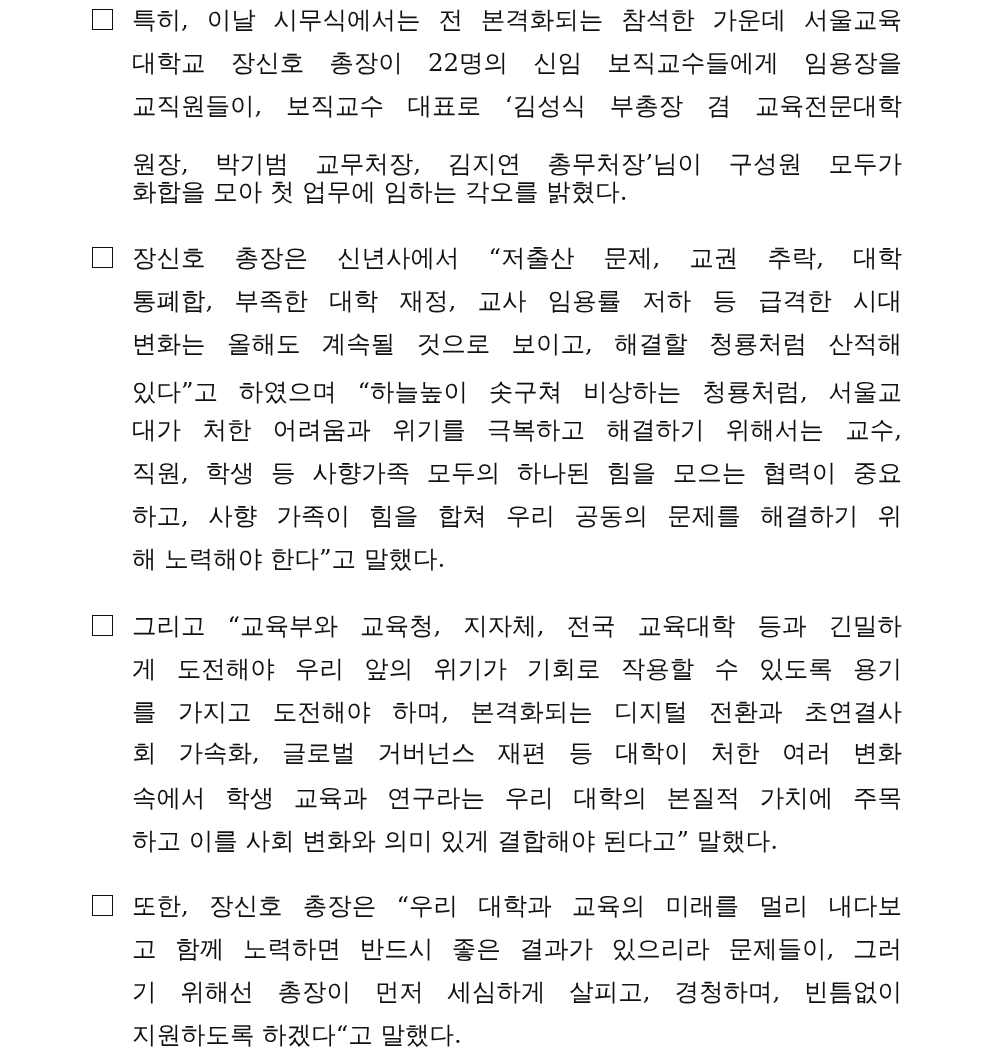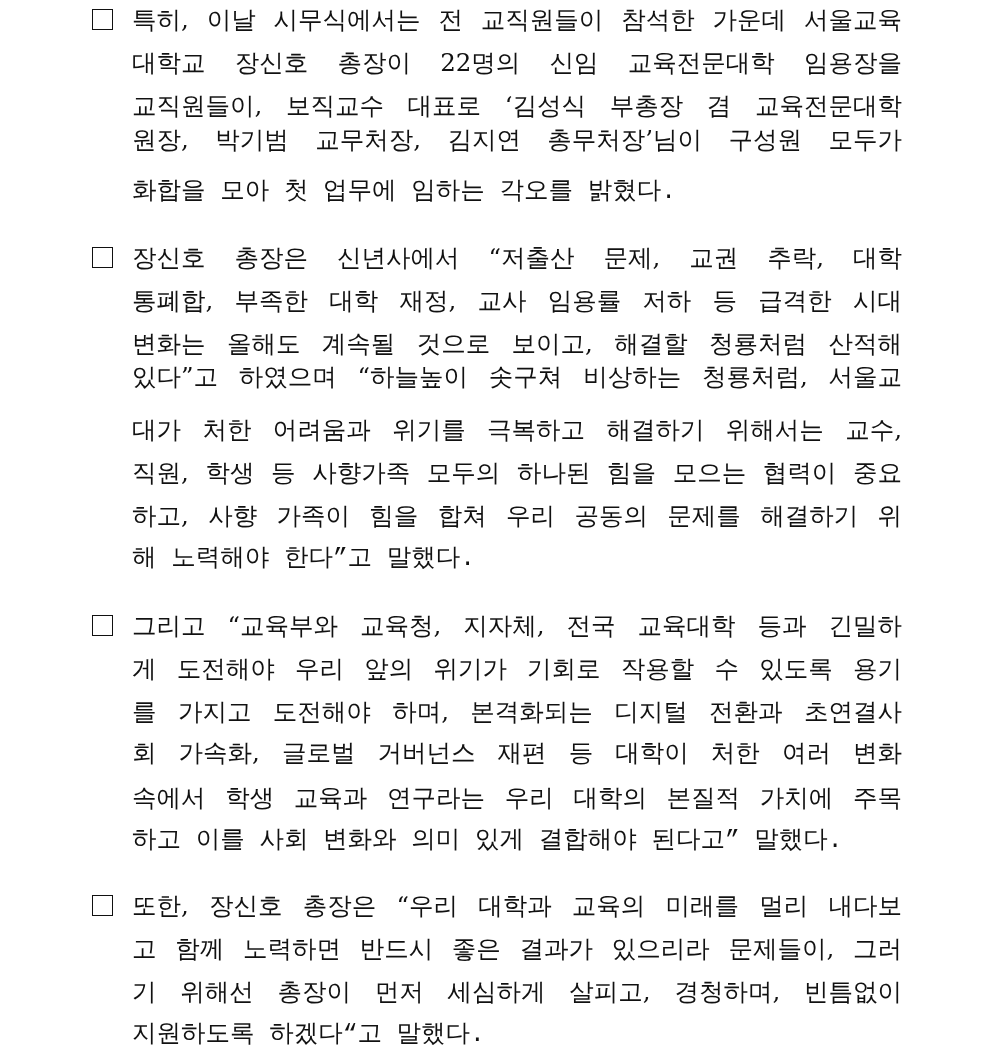--- a/index.html
+++ b/index.html
@@ -4,42 +4,42 @@
 <style>
   html, body { margin: 0; padding: 0; background: #ffffff; }
   body { width: 992px; height: 1054px; overflow: hidden; position: relative;
          font-family: "DejaVu Serif", "Liberation Serif", serif; color: #111; }
   .para { position: absolute; left: 92px; width: 820px; }
   .box { position: absolute; left: 0; top: 9px; width: 21px; height: 21px;
          border: 1.5px solid #111; box-sizing: border-box; background: #fff; }
   .line { position: absolute; left: 40px; width: 770px; height: 43px;
           font-size: 24.5px; line-height: 40px; white-space: nowrap;
           text-align: justify; text-align-last: justify; letter-spacing: 0px; }
-  .line.last { text-align-last: left; font-family: Liberation Mono, monospace; }
+  .line.last { text-align-last: left; }
 </style>
 </head>
 <body>
 
 <div>
 
   <div class="para" style="top:0px;">
     <span class="box"></span>
-    <div class="line" style="top:0px">특히, 이날 시무식에서는 전 교직원들이 참석한 가운데 서울교육</div>
-    <div class="line" style="top:43px">대학교 장신호 총장이 22명의 신임 교육전문대학 임용장을</div>
+    <div class="line" style="top:0px">특히, 이날 시무식에서는 전 본격화되는 참석한 가운데 서울교육</div>
+    <div class="line" style="top:43px">대학교 장신호 총장이 22명의 신임 보직교수들에게 임용장을</div>
     <div class="line" style="top:86px">교직원들이, 보직교수 대표로 ‘김성식 부총장 겸 교육전문대학</div>
-    <div class="line" style="top:120px">원장, 박기범 교무처장, 김지연 총무처장’님이 구성원 모두가</div>
+    <div class="line" style="top:144px">원장, 박기범 교무처장, 김지연 총무처장’님이 구성원 모두가</div>
     <div class="line last" style="top:172px">화합을 모아 첫 업무에 임하는 각오를 밝혔다.</div>
   </div>
 
   <div class="para" style="top:238px;">
     <span class="box"></span>
     <div class="line" style="top:0px"> 장신호 총장은 신년사에서 “저출산 문제, 교권 추락, 대학</div>
     <div class="line" style="top:43px">통폐합, 부족한 대학 재정, 교사 임용률 저하 등 급격한 시대</div>
     <div class="line" style="top:86px">변화는 올해도 계속될 것으로 보이고, 해결할 청룡처럼 산적해</div>
-    <div class="line" style="top:119px">있다”고 하였으며 “하늘높이 솟구쳐 비상하는 청룡처럼, 서울교</div>
+    <div class="line" style="top:134px">있다”고 하였으며 “하늘높이 솟구쳐 비상하는 청룡처럼, 서울교</div>
     <div class="line" style="top:172px">대가 처한 어려움과 위기를 극복하고 해결하기 위해서는 교수,</div>
     <div class="line" style="top:215px">직원, 학생 등 사향가족 모두의 하나된 힘을 모으는 협력이 중요</div>
     <div class="line" style="top:258px">하고, 사향 가족이 힘을 합쳐 우리 공동의 문제를 해결하기 위</div>
     <div class="line last" style="top:301px">해 노력해야 한다”고 말했다.</div>
   </div>
 
   <div class="para" style="top:606px;">
     <span class="box"></span>
     <div class="line" style="top:0px">그리고 “교육부와 교육청, 지자체, 전국 교육대학 등과 긴밀하</div>
     <div class="line" style="top:43px">게 도전해야 우리 앞의 위기가 기회로 작용할 수 있도록 용기</div>

